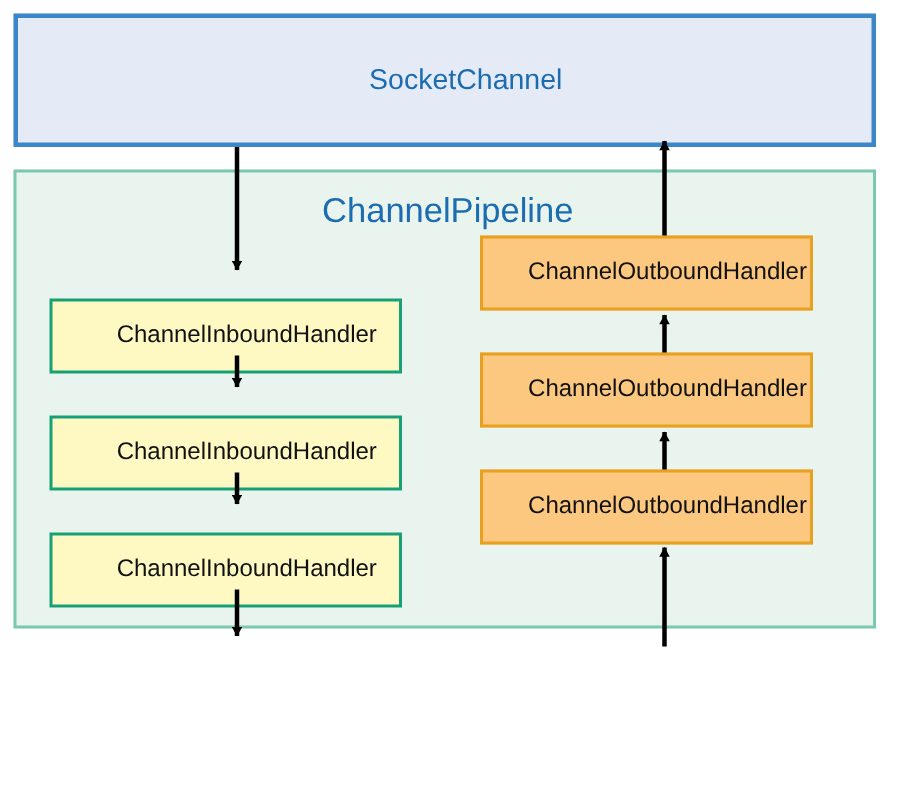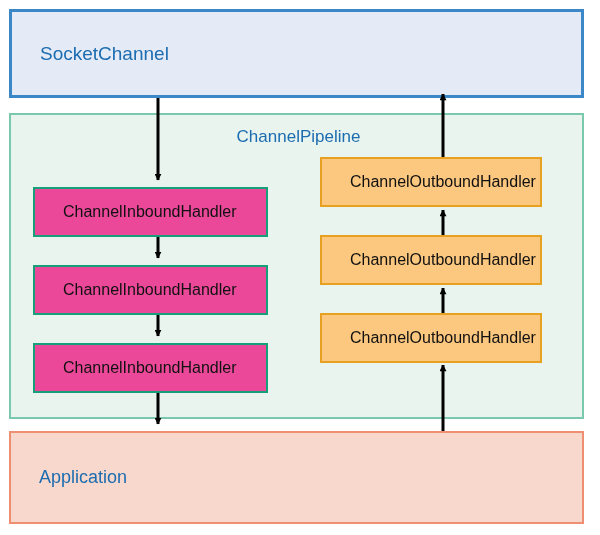--- a/index.html
+++ b/index.html
@@ -17,21 +17,21 @@
     position: relative;
     width: 600px;
     height: 535px;
     background: #ffffff;
   }
   .box {
     position: absolute;
     box-sizing: border-box;
     display: flex;
     align-items: center;
-    justify-content: flex-start;
+    justify-content: center;
     text-align: center;
     line-height: 1.15;
     padding-left: 28px;
   }
 
   
   #socket-channel {
     left: 9px;
     top: 9px;
     width: 575px;
@@ -52,32 +52,33 @@
     border: 2px solid #7ac9ae;
     display: block;
   }
   #pipeline-label {
     position: absolute;
     left: 0;
     top: 12px;
     width: 575px;
     text-align: center;
     color: #1c6cb0;
-    font-size: 17px;
+    font-size: 23px;
   }
 
   
   .inbound {
     left: 33px;
     width: 235px;
     height: 50px;
-    background: #ec4899;
+    background: #fef9c3;
     border: 2px solid #15a07a;
     color: #111111;
     font-size: 16px;
+    margin-top: 12px;
   }
   #inbound-0 { top: 187px; }
   #inbound-1 { top: 265px; }
   #inbound-2 { top: 343px; }
 
   
   .outbound {
     left: 320px;
     width: 222px;
     height: 50px;
@@ -138,23 +139,20 @@
   <div class="box outbound" id="outbound-0">
     <span>ChannelOutboundHandler</span>
   </div>
   <div class="box outbound" id="outbound-1">
     <span>ChannelOutboundHandler</span>
   </div>
   <div class="box outbound" id="outbound-2">
     <span>ChannelOutboundHandler</span>
   </div>
 
-  <div class="box" id="application">
-    <span>Application</span>
-  </div>
 
   <svg id="arrow-layer" viewBox="0 0 600 535" width="600" height="535">
     <defs>
       <marker id="arrowhead-down" markerWidth="7" markerHeight="7" refX="3.5" refY="6.2" orient="0" markerUnits="userSpaceOnUse">
         <path d="M 0 0 L 3.5 6.6 L 7 0 Z" fill="#000000"></path>
       </marker>
       <marker id="arrowhead-up" markerWidth="7" markerHeight="7" refX="3.5" refY="0.4" orient="0" markerUnits="userSpaceOnUse">
         <path d="M 0 6.6 L 3.5 0 L 7 6.6 Z" fill="#000000"></path>
       </marker>
     </defs>

